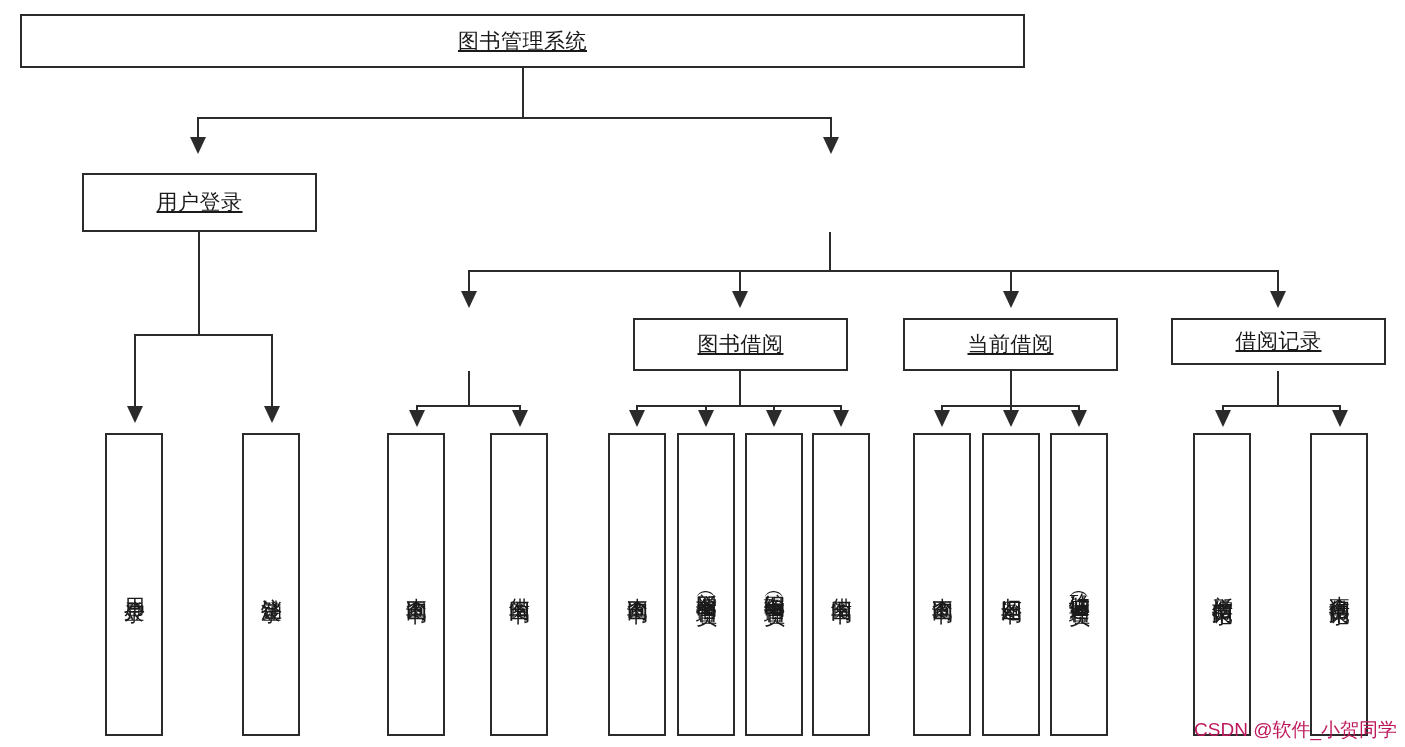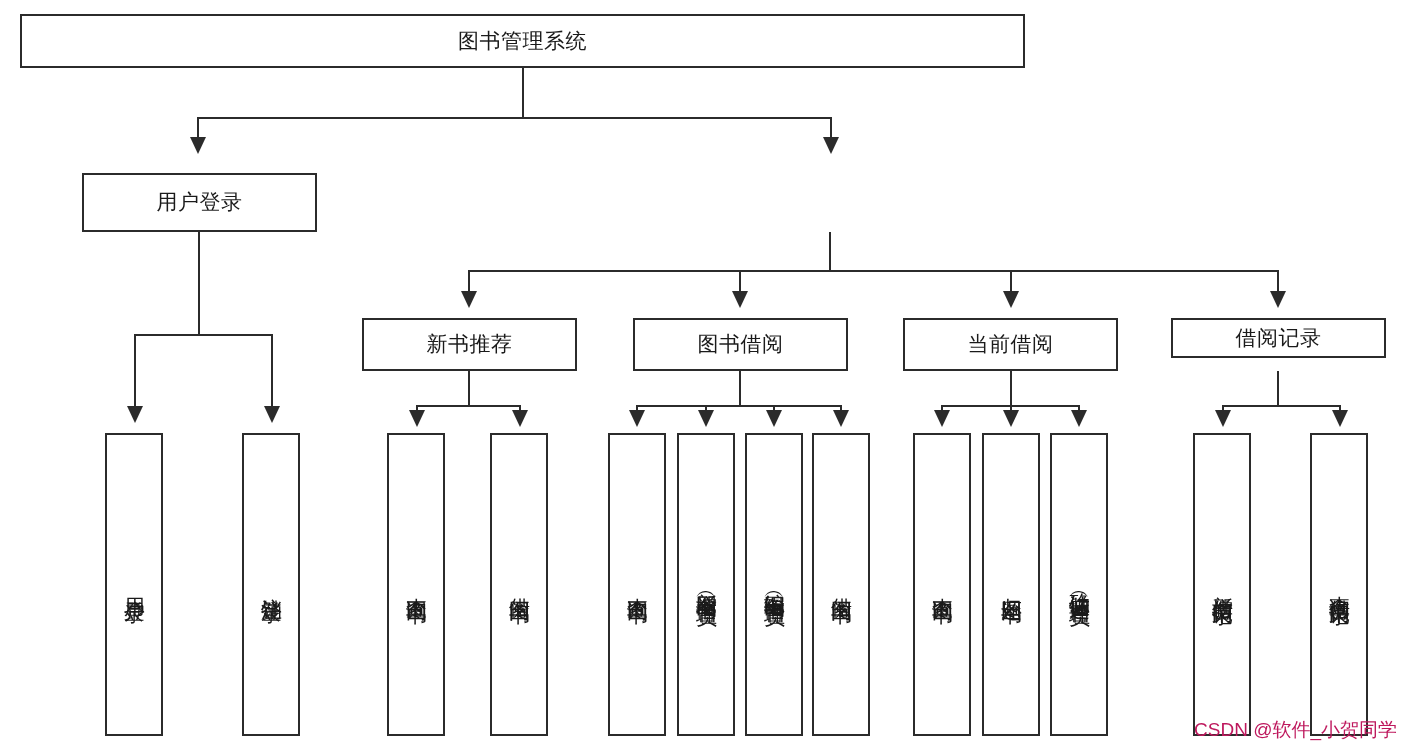--- a/index.html
+++ b/index.html
@@ -26,20 +26,21 @@
     border: 2px solid #2b2b2b;
     display: flex;
     align-items: center;
     justify-content: center;
     color: #1a1a1a;
     line-height: 1.18;
   }
   .node.h {              
     font-size: 21px;
     letter-spacing: 0.5px;
+    text-decoration: underline;
   }
   .node.v {              
     font-size: 21px;
     writing-mode: vertical-rl;
     text-orientation: upright;
     letter-spacing: 2px;
     padding: 4px 0;
   }
   .node.v .vtext {
     writing-mode: vertical-rl;
@@ -115,30 +116,27 @@
 
   <div class="conn vline" style="left:739px; top:270px; height:26px;"></div>
   <div class="arrow" style="left:732px; top:291px;"></div>
 
   <div class="conn vline" style="left:1010px; top:270px; height:26px;"></div>
   <div class="arrow" style="left:1003px; top:291px;"></div>
 
   <div class="conn vline" style="left:1277px; top:270px; height:26px;"></div>
   <div class="arrow" style="left:1270px; top:291px;"></div>
 
-  <div class="node h" style="left:362px; top:318px; width:215px; height:53px;">
-    <span>新书推荐</span>
-  </div>
   <div class="node h" style="left:633px; top:318px; width:215px; height:53px;">
     <span>图书借阅</span>
   </div>
   <div class="node h" style="left:903px; top:318px; width:215px; height:53px;">
     <span>当前借阅</span>
   </div>
-  <div class="node h" style="left:1171px; top:318px; width:215px; height:40px;text-align:right;">
+  <div class="node h" style="left:1171px; top:318px; width:215px; height:47px;text-align:right;">
     <span>借阅记录</span>
   </div>
 
   <div class="conn vline" style="left:468px; top:371px; height:35px;"></div>
   <div class="conn hline" style="left:416px; top:405px; width:105px;"></div>
   <div class="conn vline" style="left:416px; top:405px; height:10px;"></div>
   <div class="arrow" style="left:409px; top:410px;"></div>
   <div class="conn vline" style="left:519px; top:405px; height:10px;"></div>
   <div class="arrow" style="left:512px; top:410px;"></div>
 

